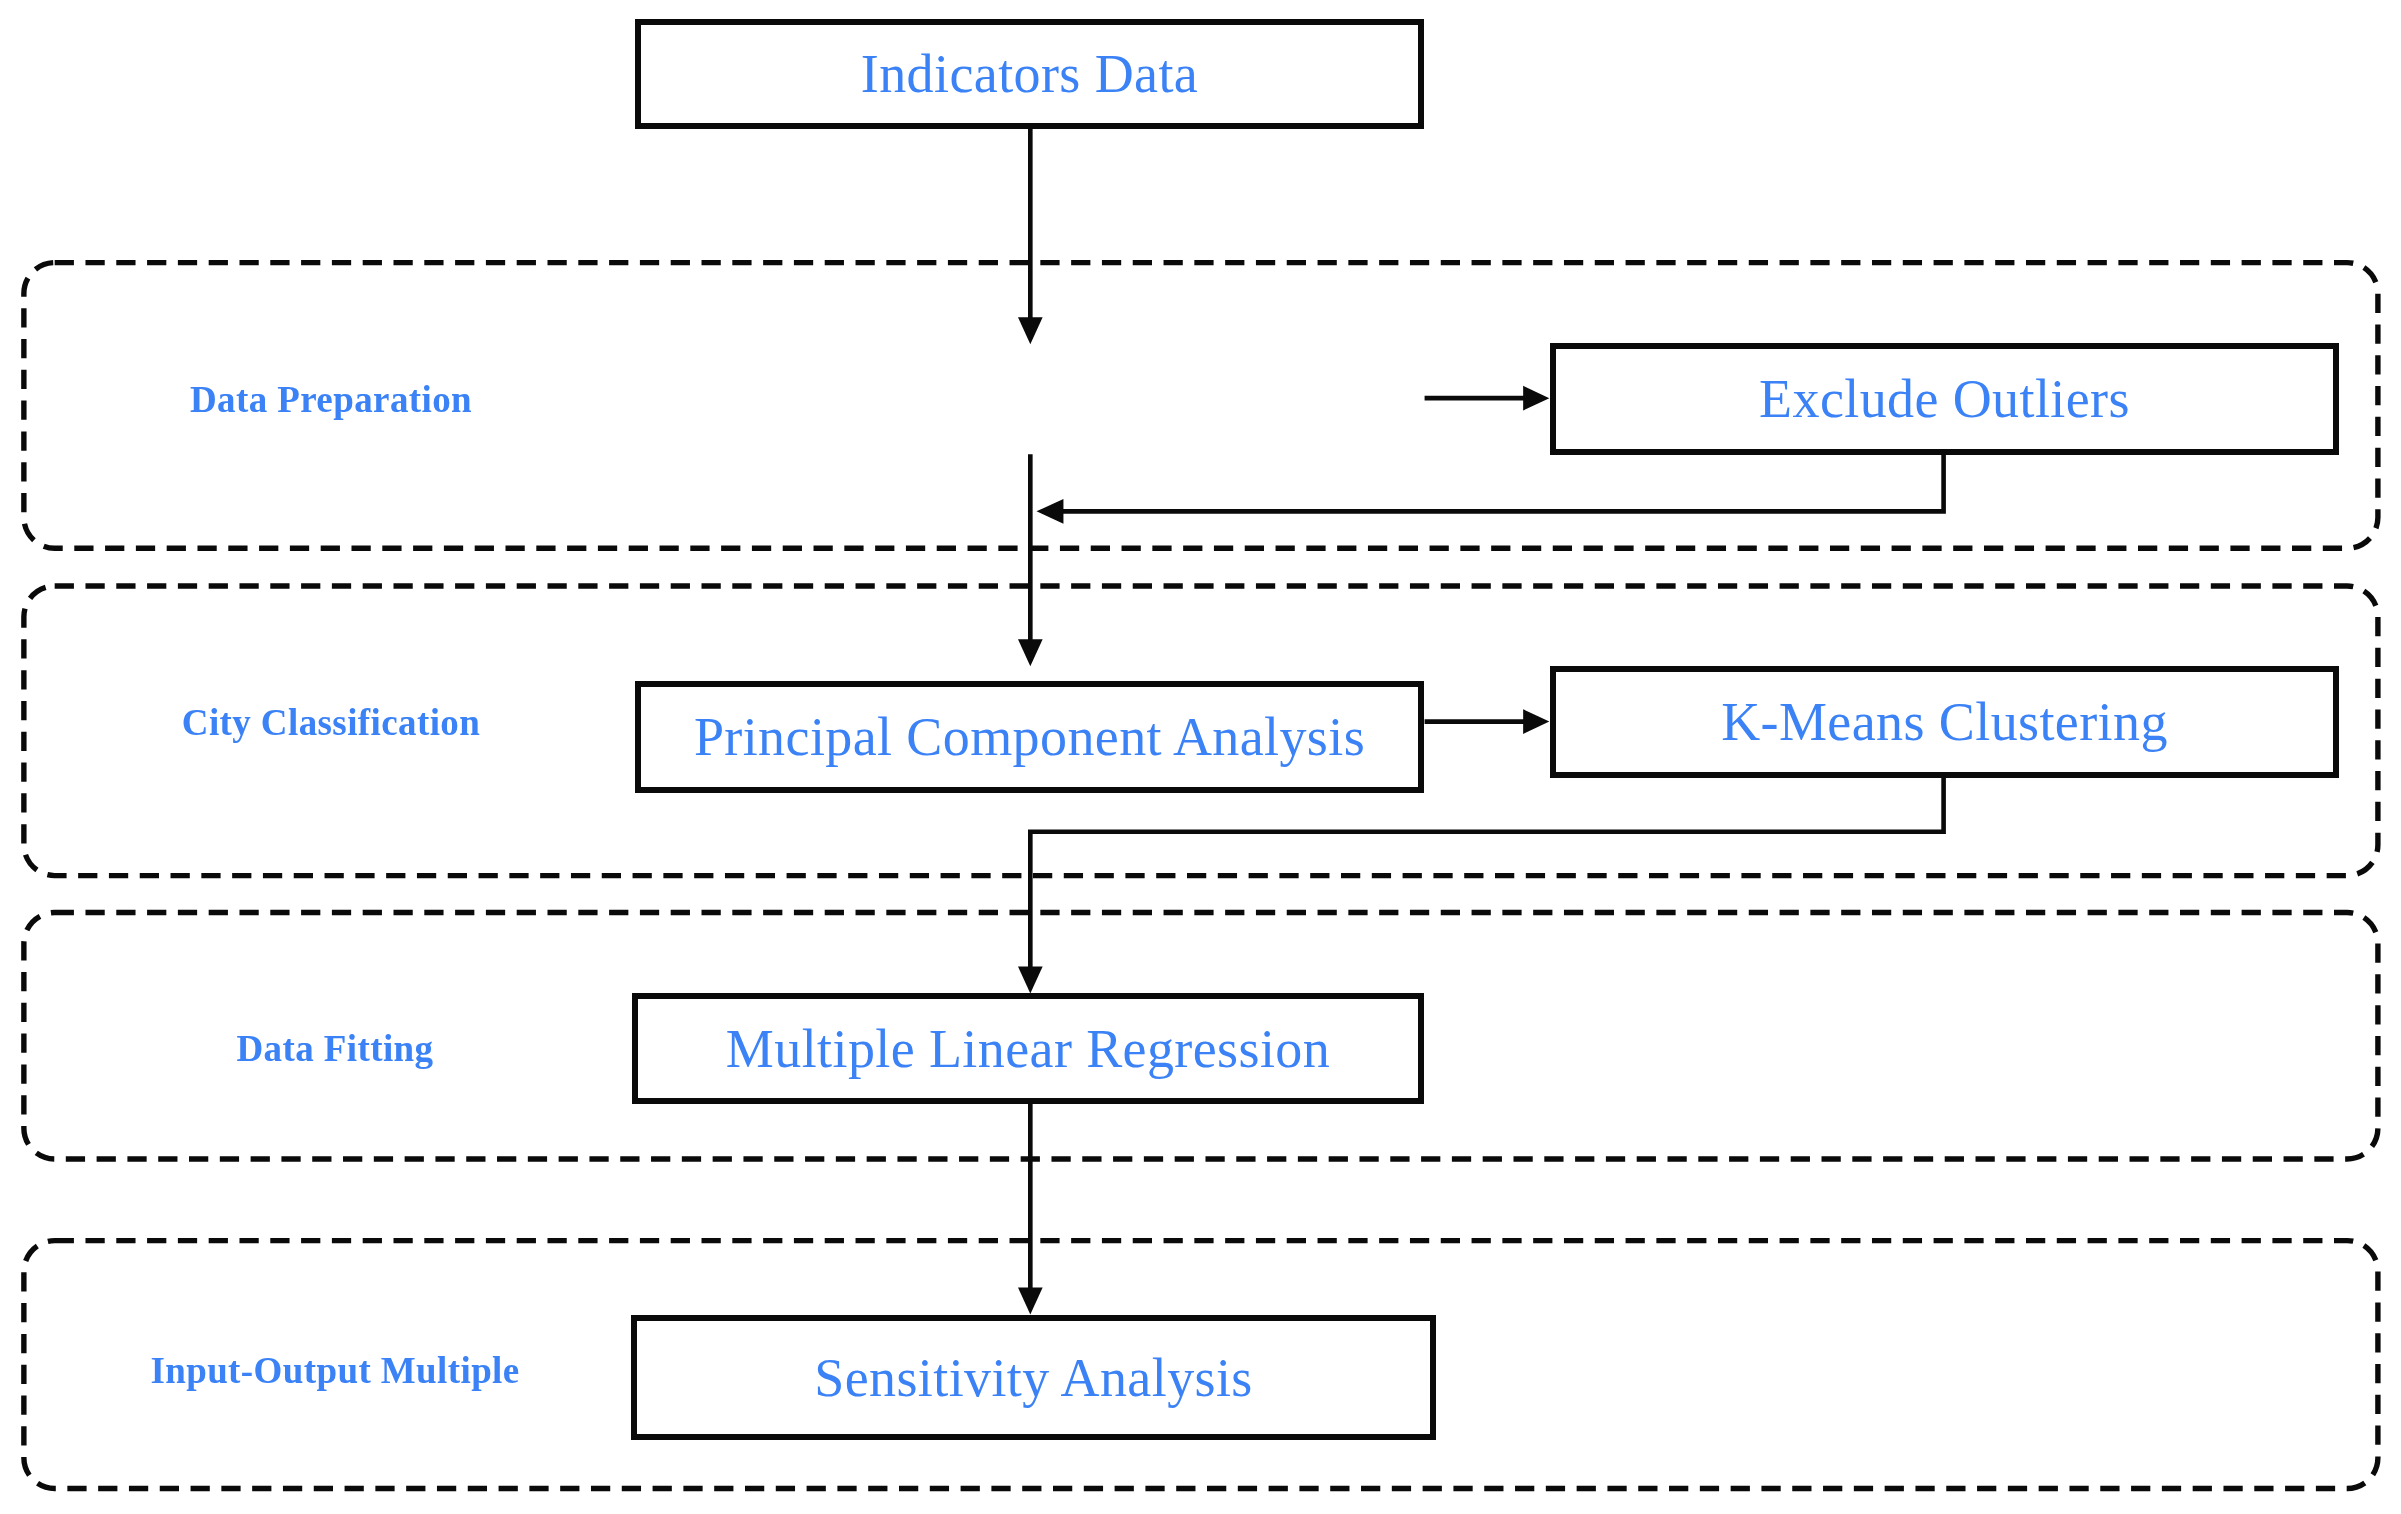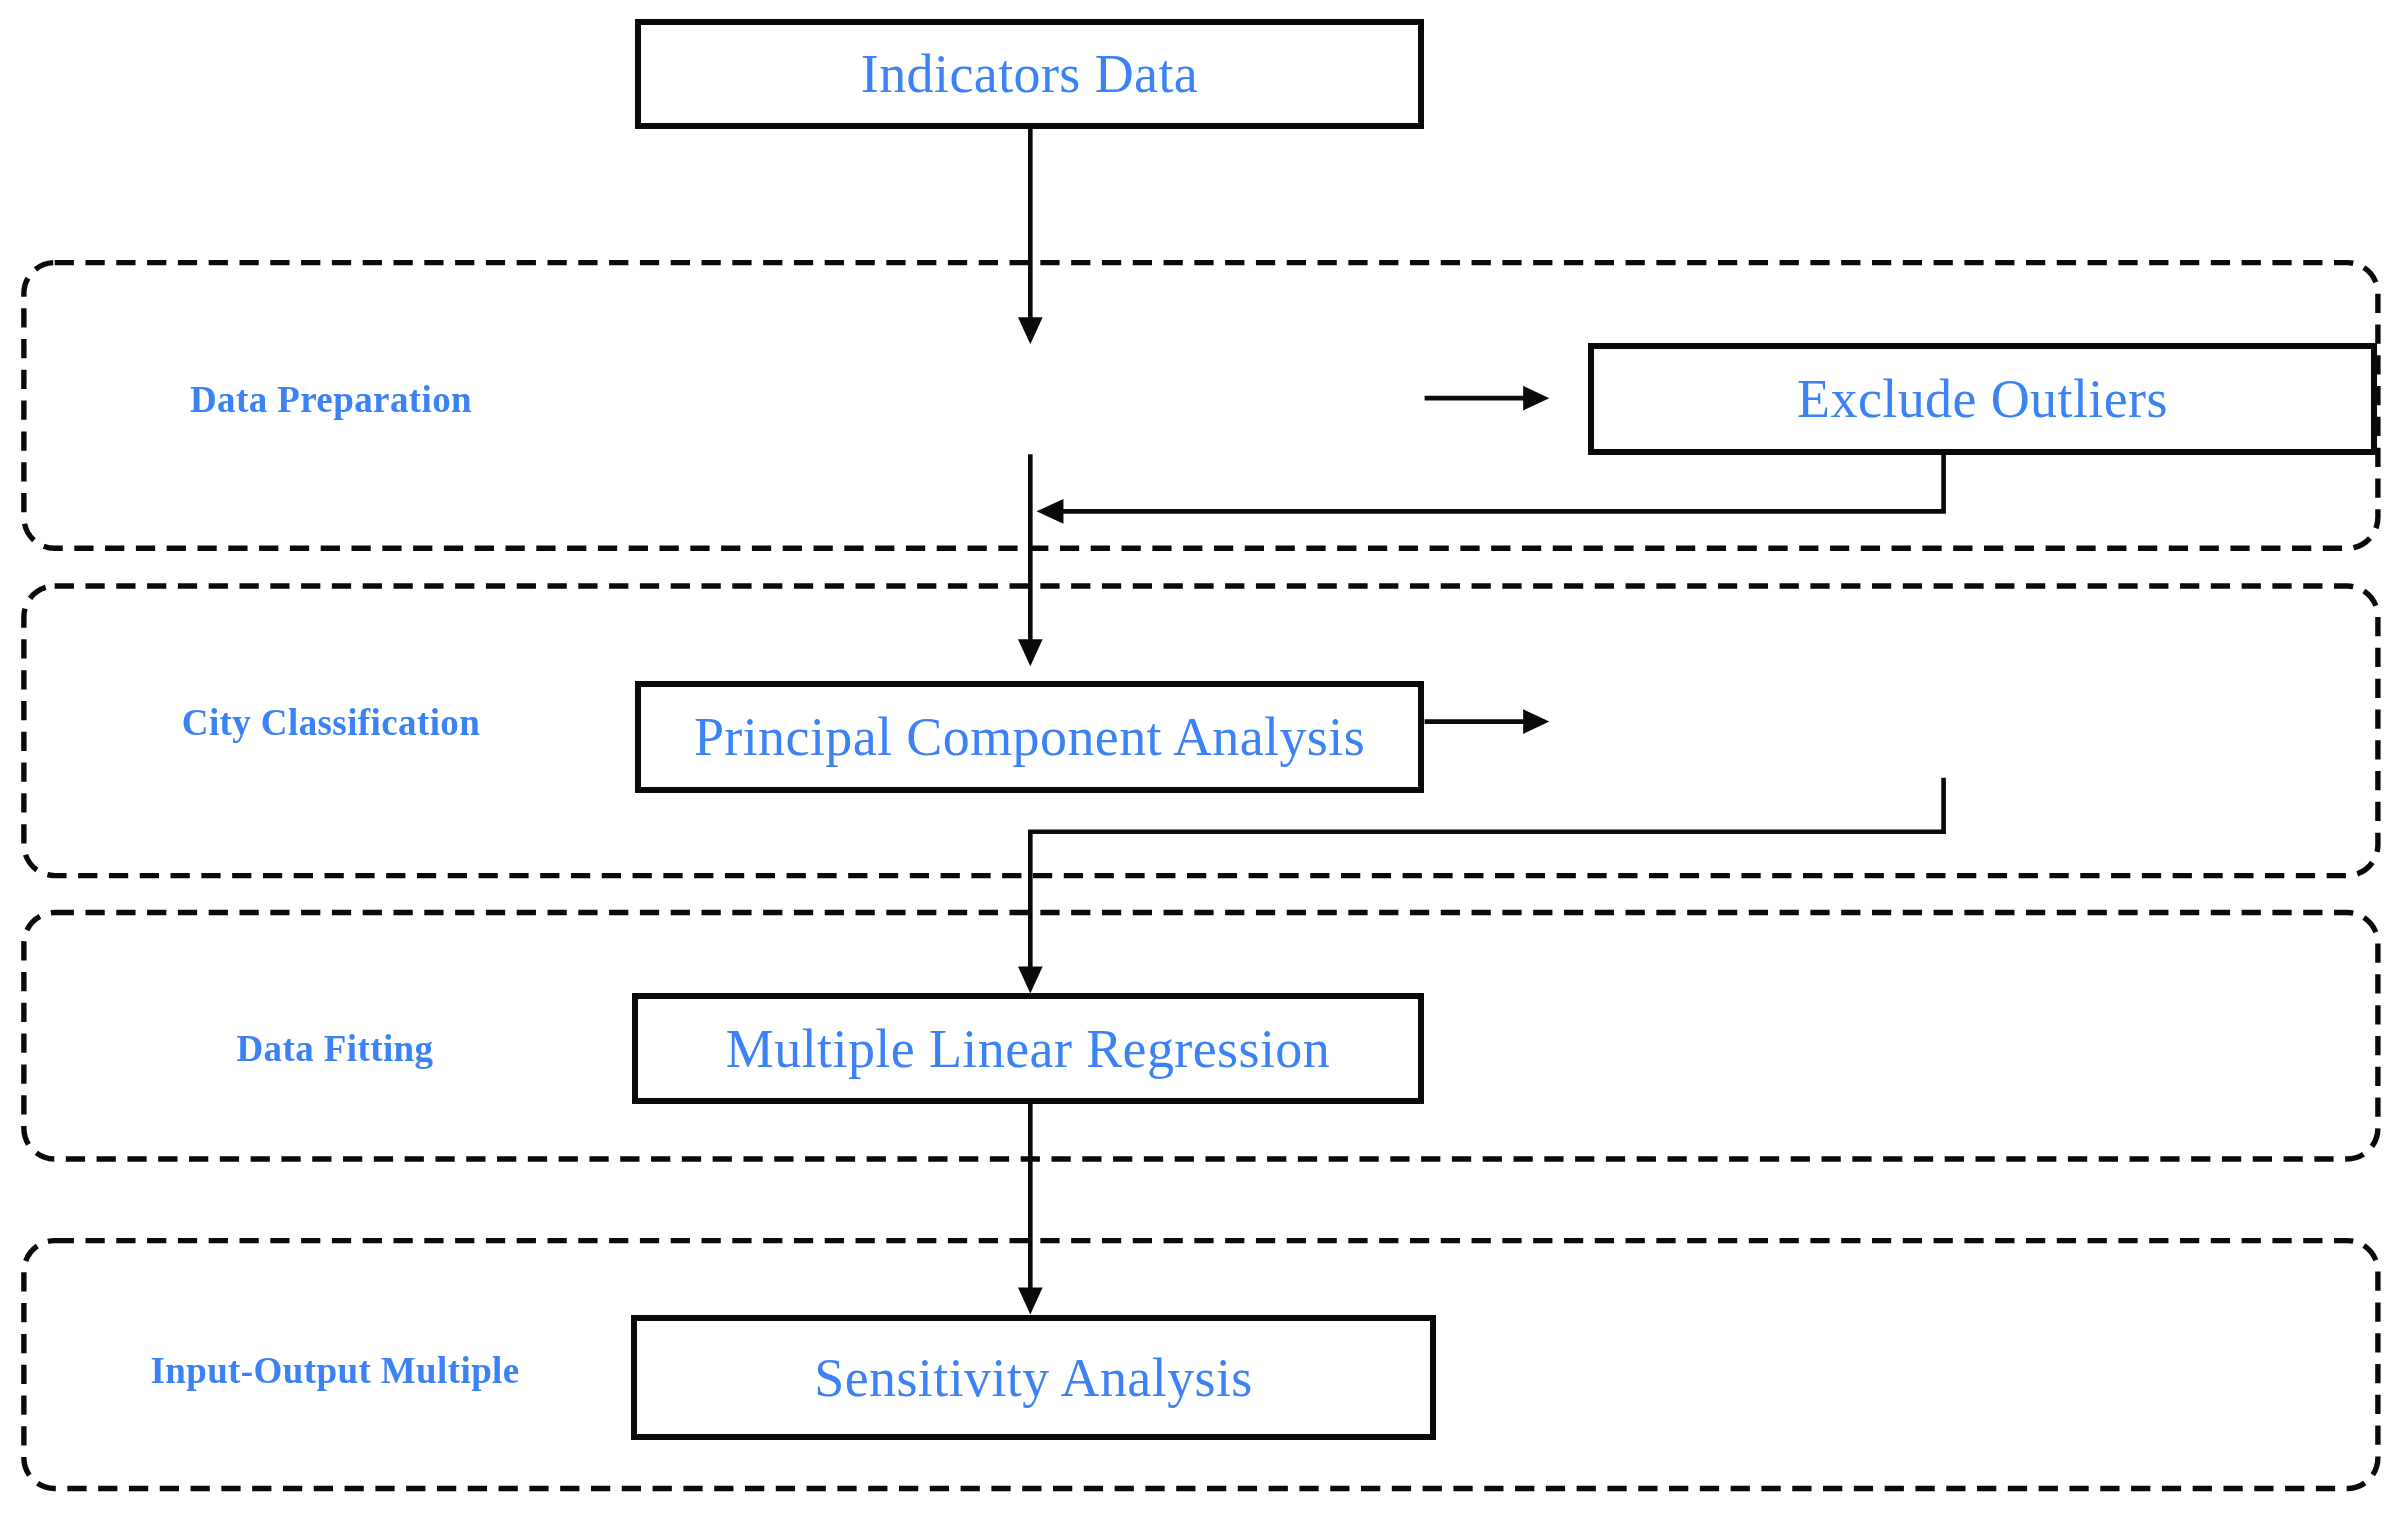--- a/index.html
+++ b/index.html
@@ -95,28 +95,31 @@
 
     <line class="flow-line" x1="1338" y1="1432" x2="1338" y2="1700"></line>
     <polygon class="arrow-head" points="1338,1707 1322,1672 1354,1672"></polygon>
   </svg>
 
   <div class="node-box" style="left:635px; top:19px; width:789px; height:110px;">
     <span>Indicators Data</span>
   </div>
 
 
-  <div class="node-box" style="left:1588px; top:343px; width:789px; height:112px;">
+  <div class="node-box" style="left:1550px; top:343px; width:789px; height:112px;">
     <span>Exclude Outliers</span>
   </div>
 
   <div class="node-box" style="left:635px; top:681px; width:789px; height:112px;">
     <span>Principal Component Analysis</span>
   </div>
 
+  <div class="node-box" style="left:1550px; top:666px; width:789px; height:112px;">
+    <span>K-Means Clustering</span>
+  </div>
 
   <div class="node-box" style="left:632px; top:993px; width:792px; height:111px;">
     <span>Multiple Linear Regression</span>
   </div>
 
   <div class="node-box" style="left:631px; top:1315px; width:805px; height:125px;">
     <span>Sensitivity Analysis</span>
   </div>
 
   <div class="section-label" style="left:23px; top:343px; width:616px; height:112px;">

